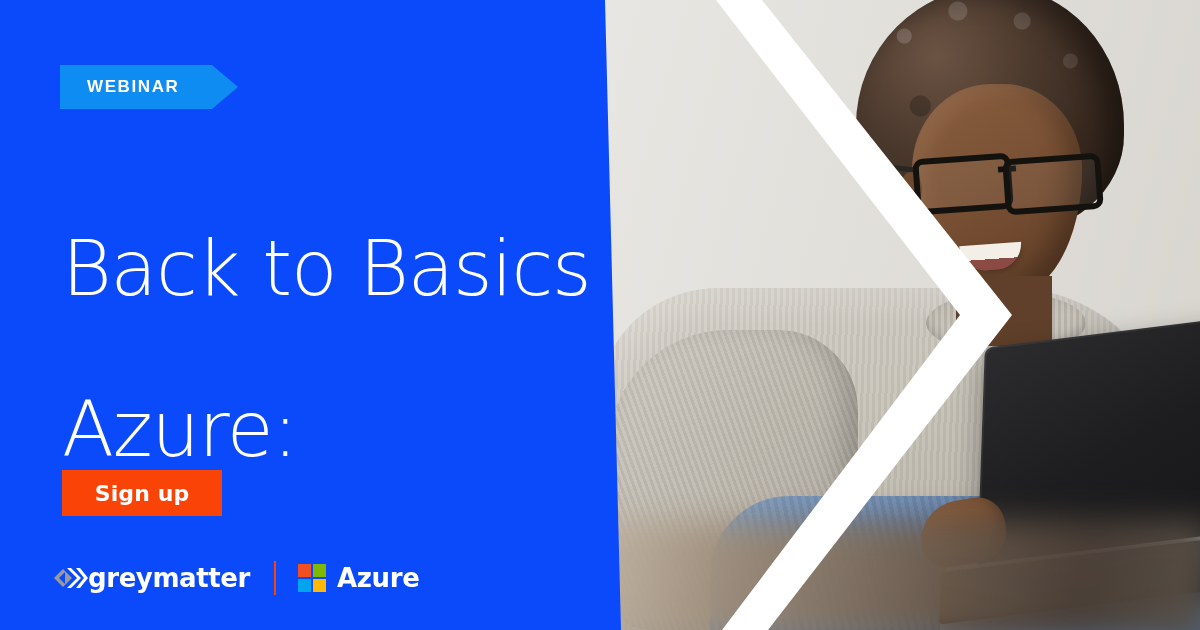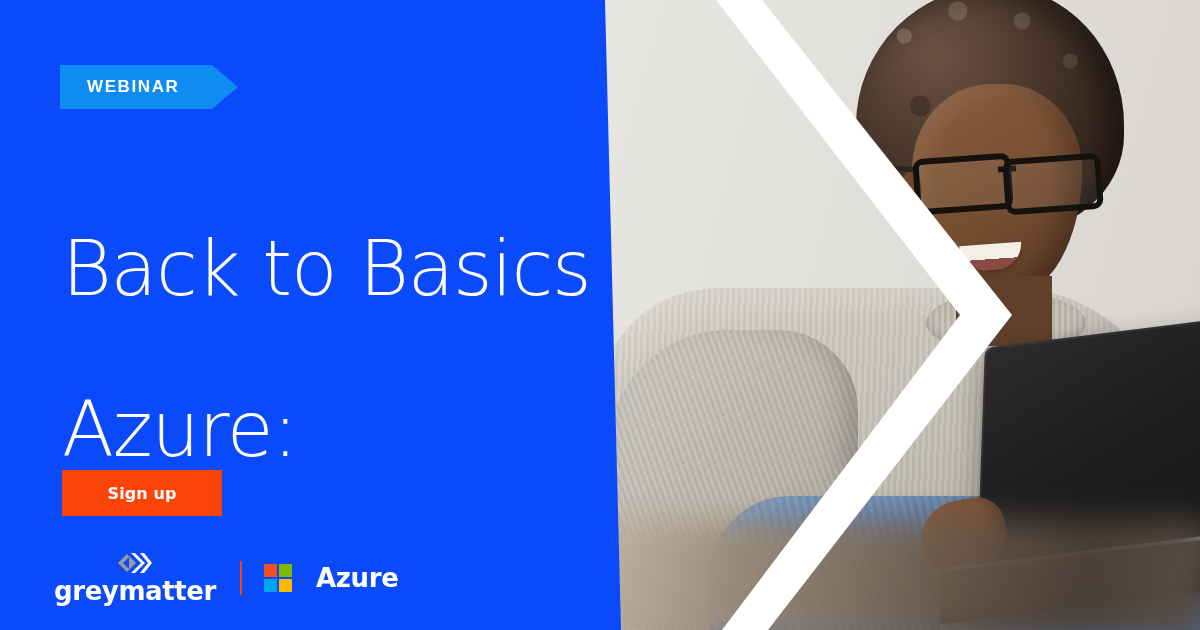--- a/index.html
+++ b/index.html
@@ -283,59 +283,58 @@
     font-family: "DejaVu Sans", "Liberation Sans", sans-serif;
   }
 
   .cta {
     position: absolute;
     left: 62px; top: 470px;
     width: 160px; height: 46px;
     background: #FA4306;
     border: none;
     color: #ffffff;
-    font-size: 16px;
+    font-size: 22px;
     font-weight: 600;
     font-family: "DejaVu Sans", "Liberation Sans", sans-serif;
     cursor: pointer;
     padding: 0;
     letter-spacing: .1px;
   }
 
   
   .logos {
     position: absolute;
     left: 54px; top: 560px;
     display: flex;
     align-items: center;
     height: 36px;
   }
   .gm-logo {
     display: flex;
     align-items: center;
-    flex-direction: column;
   }
   .gm-mark { width: 34px; height: 26px; display:block; }
   .gm-word {
     color: #ffffff;
     font-size: 26px;
     font-weight: 600;
     letter-spacing: -0.4px;
     font-family: "DejaVu Sans", "Liberation Sans", sans-serif;
   }
   .divider {
     width: 2px;
     height: 34px;
     background: #FA4306;
     margin: 0 22px 0 24px;
   }
   .az-logo {
     display: flex;
     align-items: center;
-    gap: 24px;
+    gap: 11px;
   }
   .ms-squares {
     width: 28px; height: 28px;
     display: grid;
     grid-template-columns: 13px 13px;
     grid-template-rows: 13px 13px;
     gap: 2px;
   }
   .sq { display: block; width: 13px; height: 13px; }
   .az-word {

